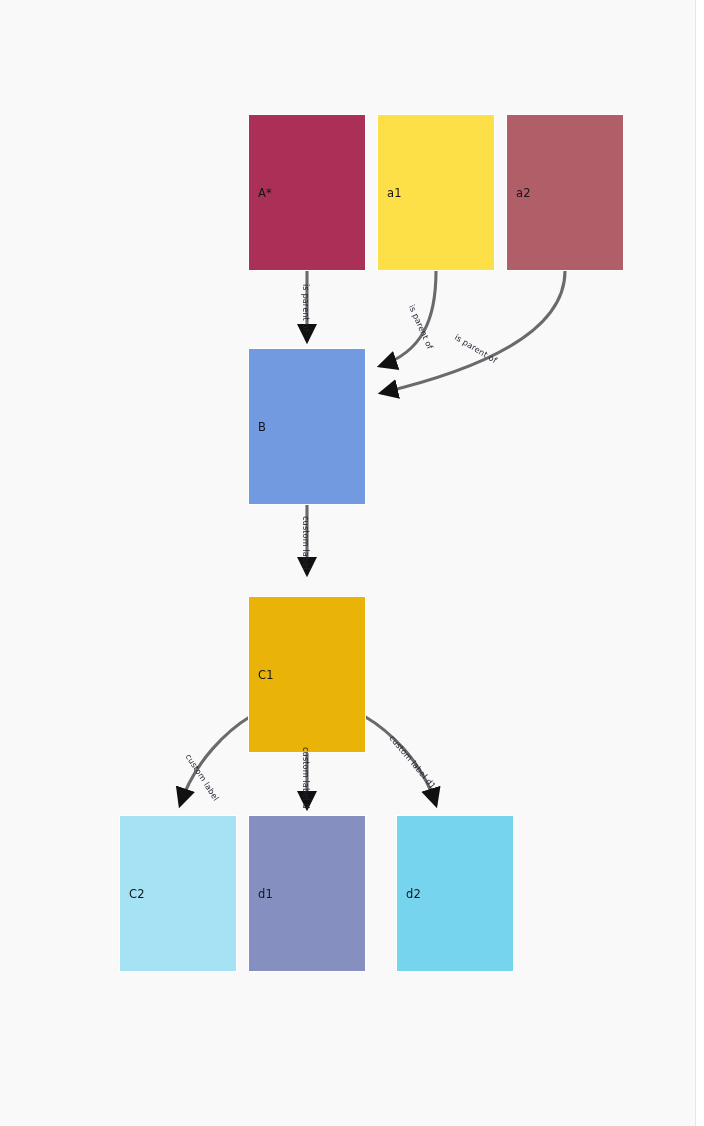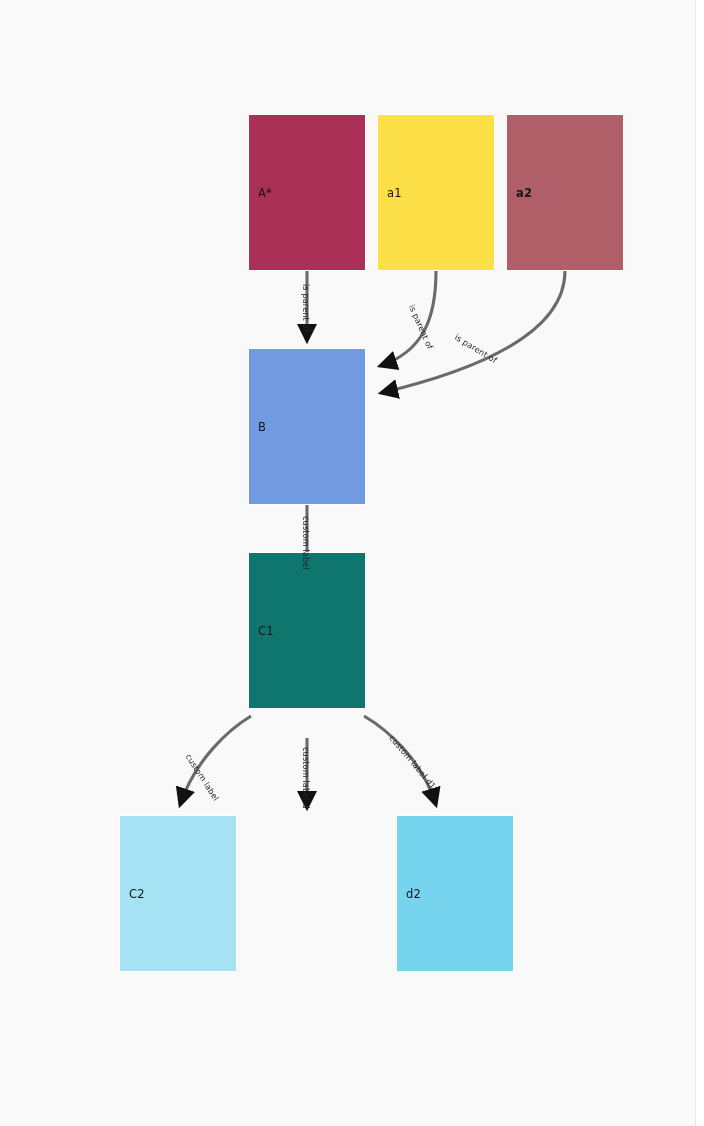--- a/index.html
+++ b/index.html
@@ -100,30 +100,33 @@
   </svg>
 
   <div id="node-layer">
     <div class="node" style="left: 248px; top: 114px; width: 118px; height: 157px; background: rgb(171, 48, 87); border-color: rgb(255, 255, 255);">
       <span class="node-label" style="color: rgb(20, 22, 26);">A*</span>
     </div>
     <div class="node" style="left: 377px; top: 114px; width: 118px; height: 157px; background: #fde047; border-color: rgb(255, 255, 255);">
       <span class="node-label" style="color: rgb(20, 22, 26);">a1</span>
     </div>
     <div class="node" style="left: 506px; top: 114px; width: 118px; height: 157px; background: rgb(176, 94, 104); border-color: rgb(255, 255, 255);">
-      <span class="node-label" style="color: rgb(20, 22, 26); font-weight: bold;">a2</span>
+      <span class="node-label" style="color: rgb(20, 22, 26);">a2</span>
     </div>
     <div class="node" style="left: 248px; top: 348px; width: 118px; height: 157px; background: rgb(113, 154, 224); border-color: rgb(255, 255, 255);">
       <span class="node-label" style="color: rgb(20, 22, 26);">B</span>
     </div>
-    <div class="node" style="left: 248px; top: 552px; width: 118px; height: 157px; background: #0f766e; border-color: rgb(255, 255, 255);">
+    <div class="node" style="left: 248px; top: 596px; width: 118px; height: 157px; background: #eab308; border-color: rgb(255, 255, 255);">
       <span class="node-label" style="color: rgb(20, 22, 26);">C1</span>
     </div>
     <div class="node" style="left: 119px; top: 815px; width: 118px; height: 157px; background: rgb(165, 226, 244); border-color: rgb(255, 255, 255);">
       <span class="node-label" style="color: rgb(20, 22, 26);">C2</span>
+    </div>
+    <div class="node" style="left: 248px; top: 815px; width: 118px; height: 157px; background: rgb(133, 144, 192); border-color: rgb(255, 255, 255);">
+      <span class="node-label" style="color: rgb(20, 22, 26);">d1</span>
     </div>
     <div class="node" style="left: 396px; top: 815px; width: 118px; height: 157px; background: rgb(119, 212, 238); border-color: rgb(255, 255, 255);">
       <span class="node-label" style="color: rgb(20, 22, 26);">d2</span>
     </div>
 
     <span class="edge-label" style="left: 311px; top: 284px; transform: rotate(90deg);">is parent of</span>
     <span class="edge-label" style="left: 416px; top: 303px; transform: rotate(66deg);">is parent of</span>
     <span class="edge-label" style="left: 458px; top: 332px; transform: rotate(31deg);">is parent of</span>
     <span class="edge-label" style="left: 311px; top: 516px; transform: rotate(90deg);">custom label</span>
     <span class="edge-label" style="left: 192px; top: 752px; transform: rotate(57deg);">custom label</span>

